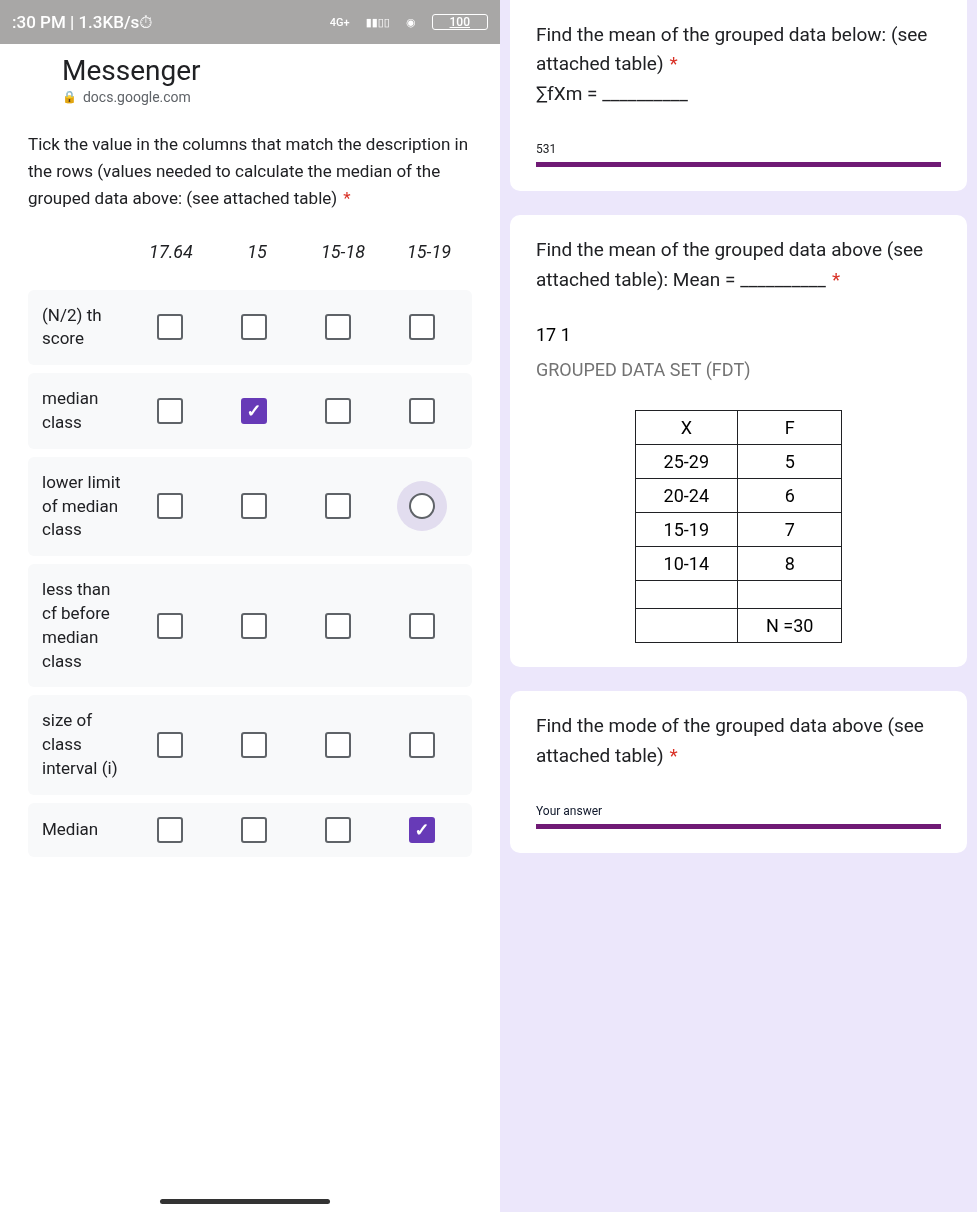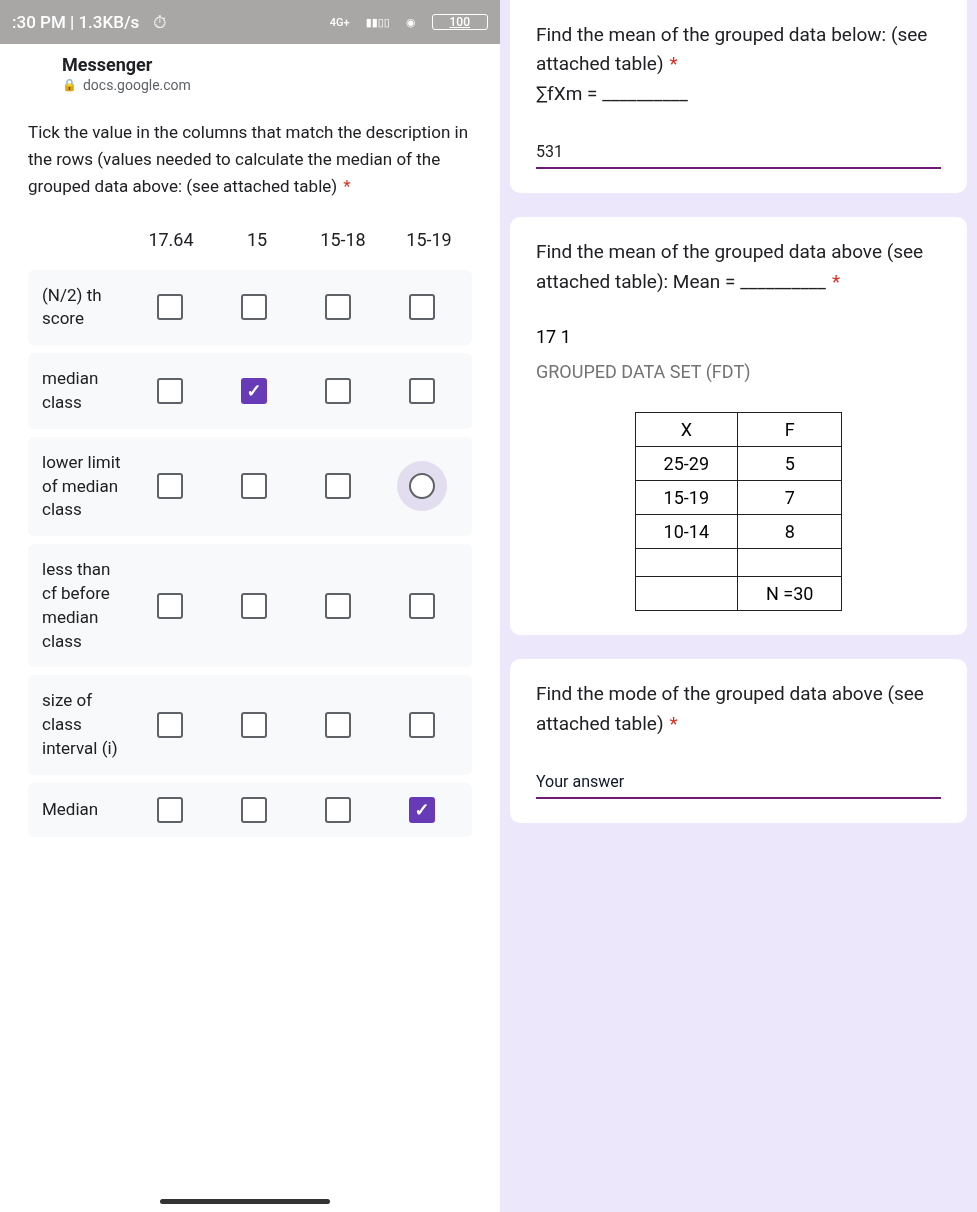--- a/index.html
+++ b/index.html
@@ -1,45 +1,45 @@
 <!DOCTYPE html>
 <html><head>
 <meta charset="utf-8">
 <style>
   * { box-sizing: border-box; margin: 0; padding: 0; }
   body { font-family: Roboto, Arial, sans-serif; background: #ece7fb; width: 977px; height: 1212px; overflow: hidden; }
   .container { display: flex; height: 100%; }
   .left-panel { width: 500px; background: #fff; display: flex; flex-direction: column; }
   .status-bar { background: #a8a7a6; color: #fff; height: 44px; display: flex; align-items: center; justify-content: space-between; padding: 0 12px; font-size: 17px; font-weight: 500; }
-  .status-left { display: flex; align-items: center; gap: 14px; }
+  .status-left { display: flex; align-items: center; gap: 0; }
   .status-right { display: flex; align-items: center; gap: 16px; font-size: 11px; }
   .battery { border: 1px solid #fff; border-radius: 3px; padding: 0 17px; font-size: 12px; text-decoration: underline; }
   .header { padding: 10px 20px 8px 62px; }
-  .app-title { font-size: 18px; font-weight: 700; color: #202124; }
+  .app-title { font-size: 28px; font-weight: 400; color: #202124; }
   .url-row { display: flex; align-items: center; gap: 6px; color: #5f6368; font-size: 14px; margin-top: 2px; }
   .lock-icon { font-size: 12px; }
   .question-card { padding: 18px 28px 0 28px; }
   .question-text { font-size: 17px; color: #202124; line-height: 1.6; }
   .required-mark { color: #d93025; margin-left: 6px; }
   .grid-table { margin-top: 28px; }
-  .grid-header { display: flex; padding-left: 100px; margin-bottom: 20px; }
+  .grid-header { display: flex; padding-left: 100px; margin-bottom: 28px; font-style: italic; }
   .grid-header-cell { flex: 1; text-align: center; font-size: 18px; color: #202124; }
   .grid-body { display: flex; flex-direction: column; gap: 8px; }
   .grid-row { display: flex; align-items: center; background: #f8f9fa; border-radius: 6px; padding: 14px 8px 14px 14px; }
   .row-label { width: 86px; font-size: 17px; color: #202124; line-height: 1.4; flex-shrink: 0; }
   .checkbox-cell { flex: 1; display: flex; justify-content: center; align-items: center; }
   .checkbox { width: 26px; height: 26px; border: 2.5px solid #5f6368; border-radius: 3px; display: flex; align-items: center; justify-content: center; cursor: pointer; background: #fff; }
   .checkbox.checked { background: #673ab7; border-color: #673ab7; }
   .checkbox.checked::after { content: '✓'; color: #fff; font-size: 18px; font-weight: bold; }
   .checkbox.focused { box-shadow: 0 0 0 12px rgba(103,58,183,0.15); border-radius: 50%; }
   .right-panel { flex: 1; padding: 0; display: flex; flex-direction: column; gap: 24px; }
   .rcard { background: #fff; border-radius: 10px; padding: 20px 26px 24px 26px; margin: 0 10px; }
   .rcard.first { border-radius: 0 0 10px 10px; margin-top: 0; }
   .rq-text { font-size: 19px; color: #202124; line-height: 1.55; }
-  .answer-line { margin-top: 34px; font-size: 16px; color: #202124; border-bottom: 2px solid #701a75; padding-bottom: 6px; }
+  .answer-line { margin-top: 34px; font-size: 12px; color: #202124; border-bottom: 5px solid #701a75; padding-bottom: 6px; }
   .answer-placeholder { color: #0f172a; }
   .fdt-label { font-size: 18px; color: #737373; margin-top: 14px; }
   .fdt-table { margin: 30px auto 0 auto; border-collapse: collapse; }
   .fdt-table td, .fdt-table th { border: 1.5px solid #202124; padding: 6px 28px; text-align: center; font-size: 18px; font-weight: 400; }
   .fdt-table th { font-weight: 400; }
   .fdt-table .empty-row td { height: 28px; }
   .home-indicator { position: absolute; bottom: 8px; left: 160px; width: 170px; height: 5px; background: #333; border-radius: 3px; }
 </style>
 </head>
 <body>
@@ -195,20 +195,24 @@
               <th>X</th>
               <th>F</th>
             </tr>
           </thead>
         <tbody id="fdt-body">
             <tr>
               <td>25-29</td>
               <td>5</td>
             </tr>
             <tr>
+              <td>20-24</td>
+              <td>6</td>
+            </tr>
+            <tr>
               <td>15-19</td>
               <td>7</td>
             </tr>
             <tr>
               <td>10-14</td>
               <td>8</td>
             </tr>
             <tr class="empty-row">
               <td></td>
               <td></td>

